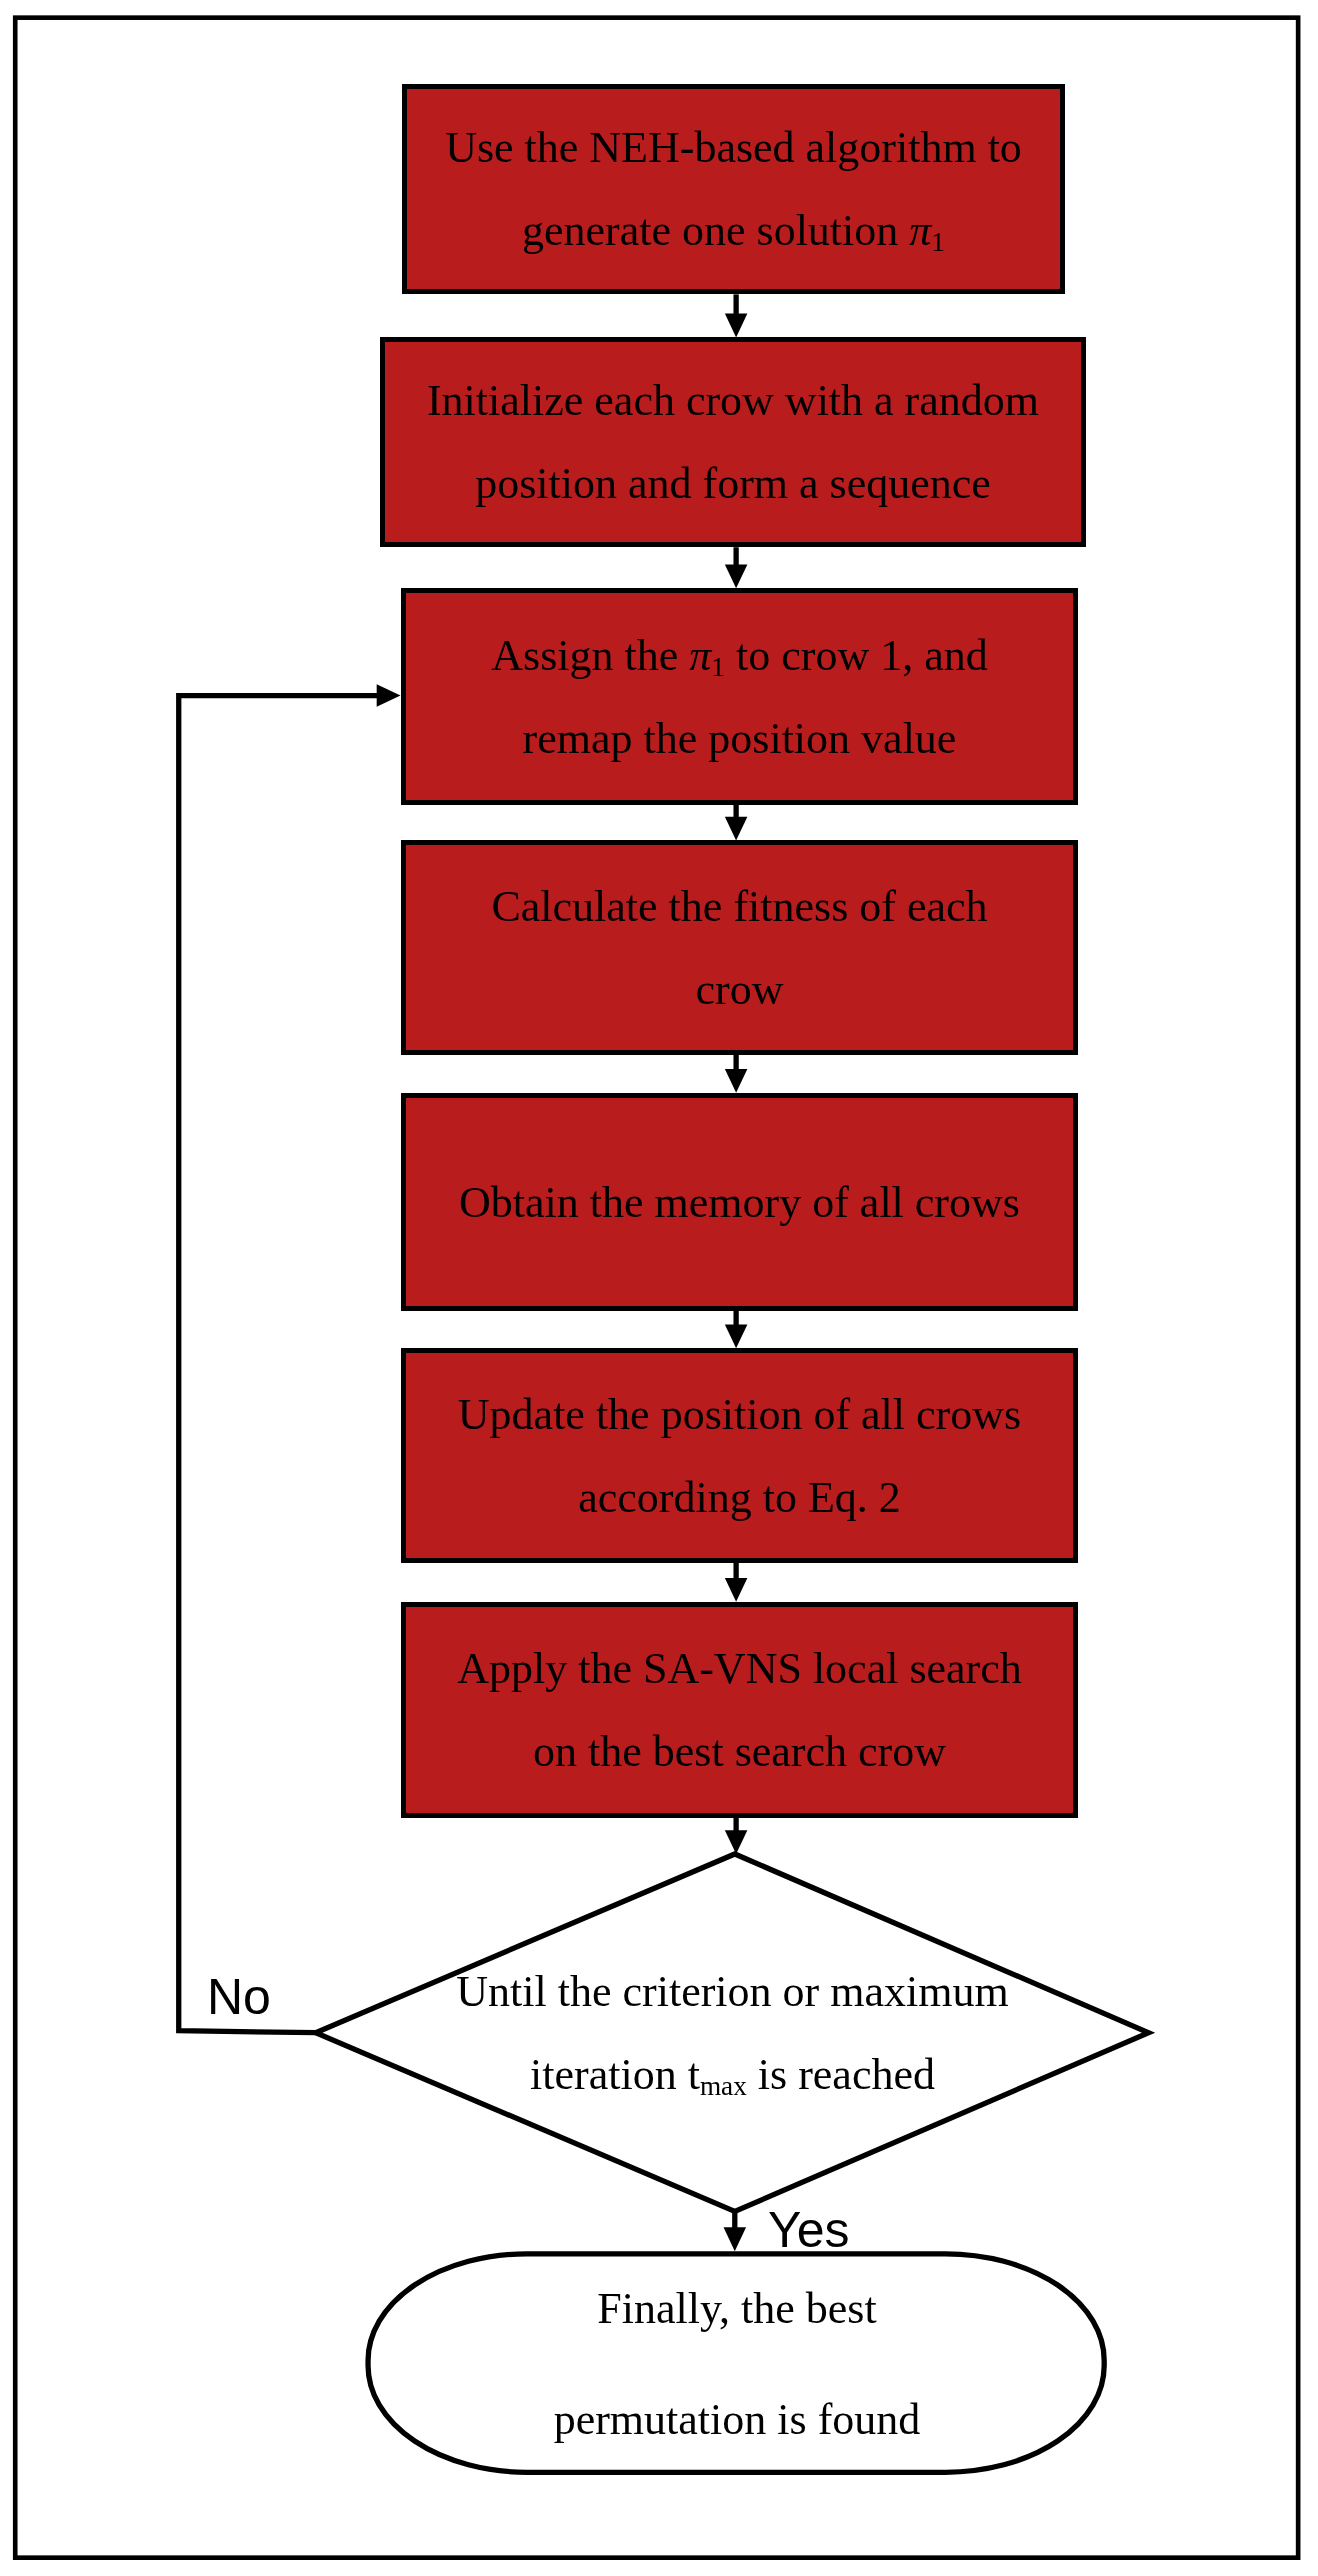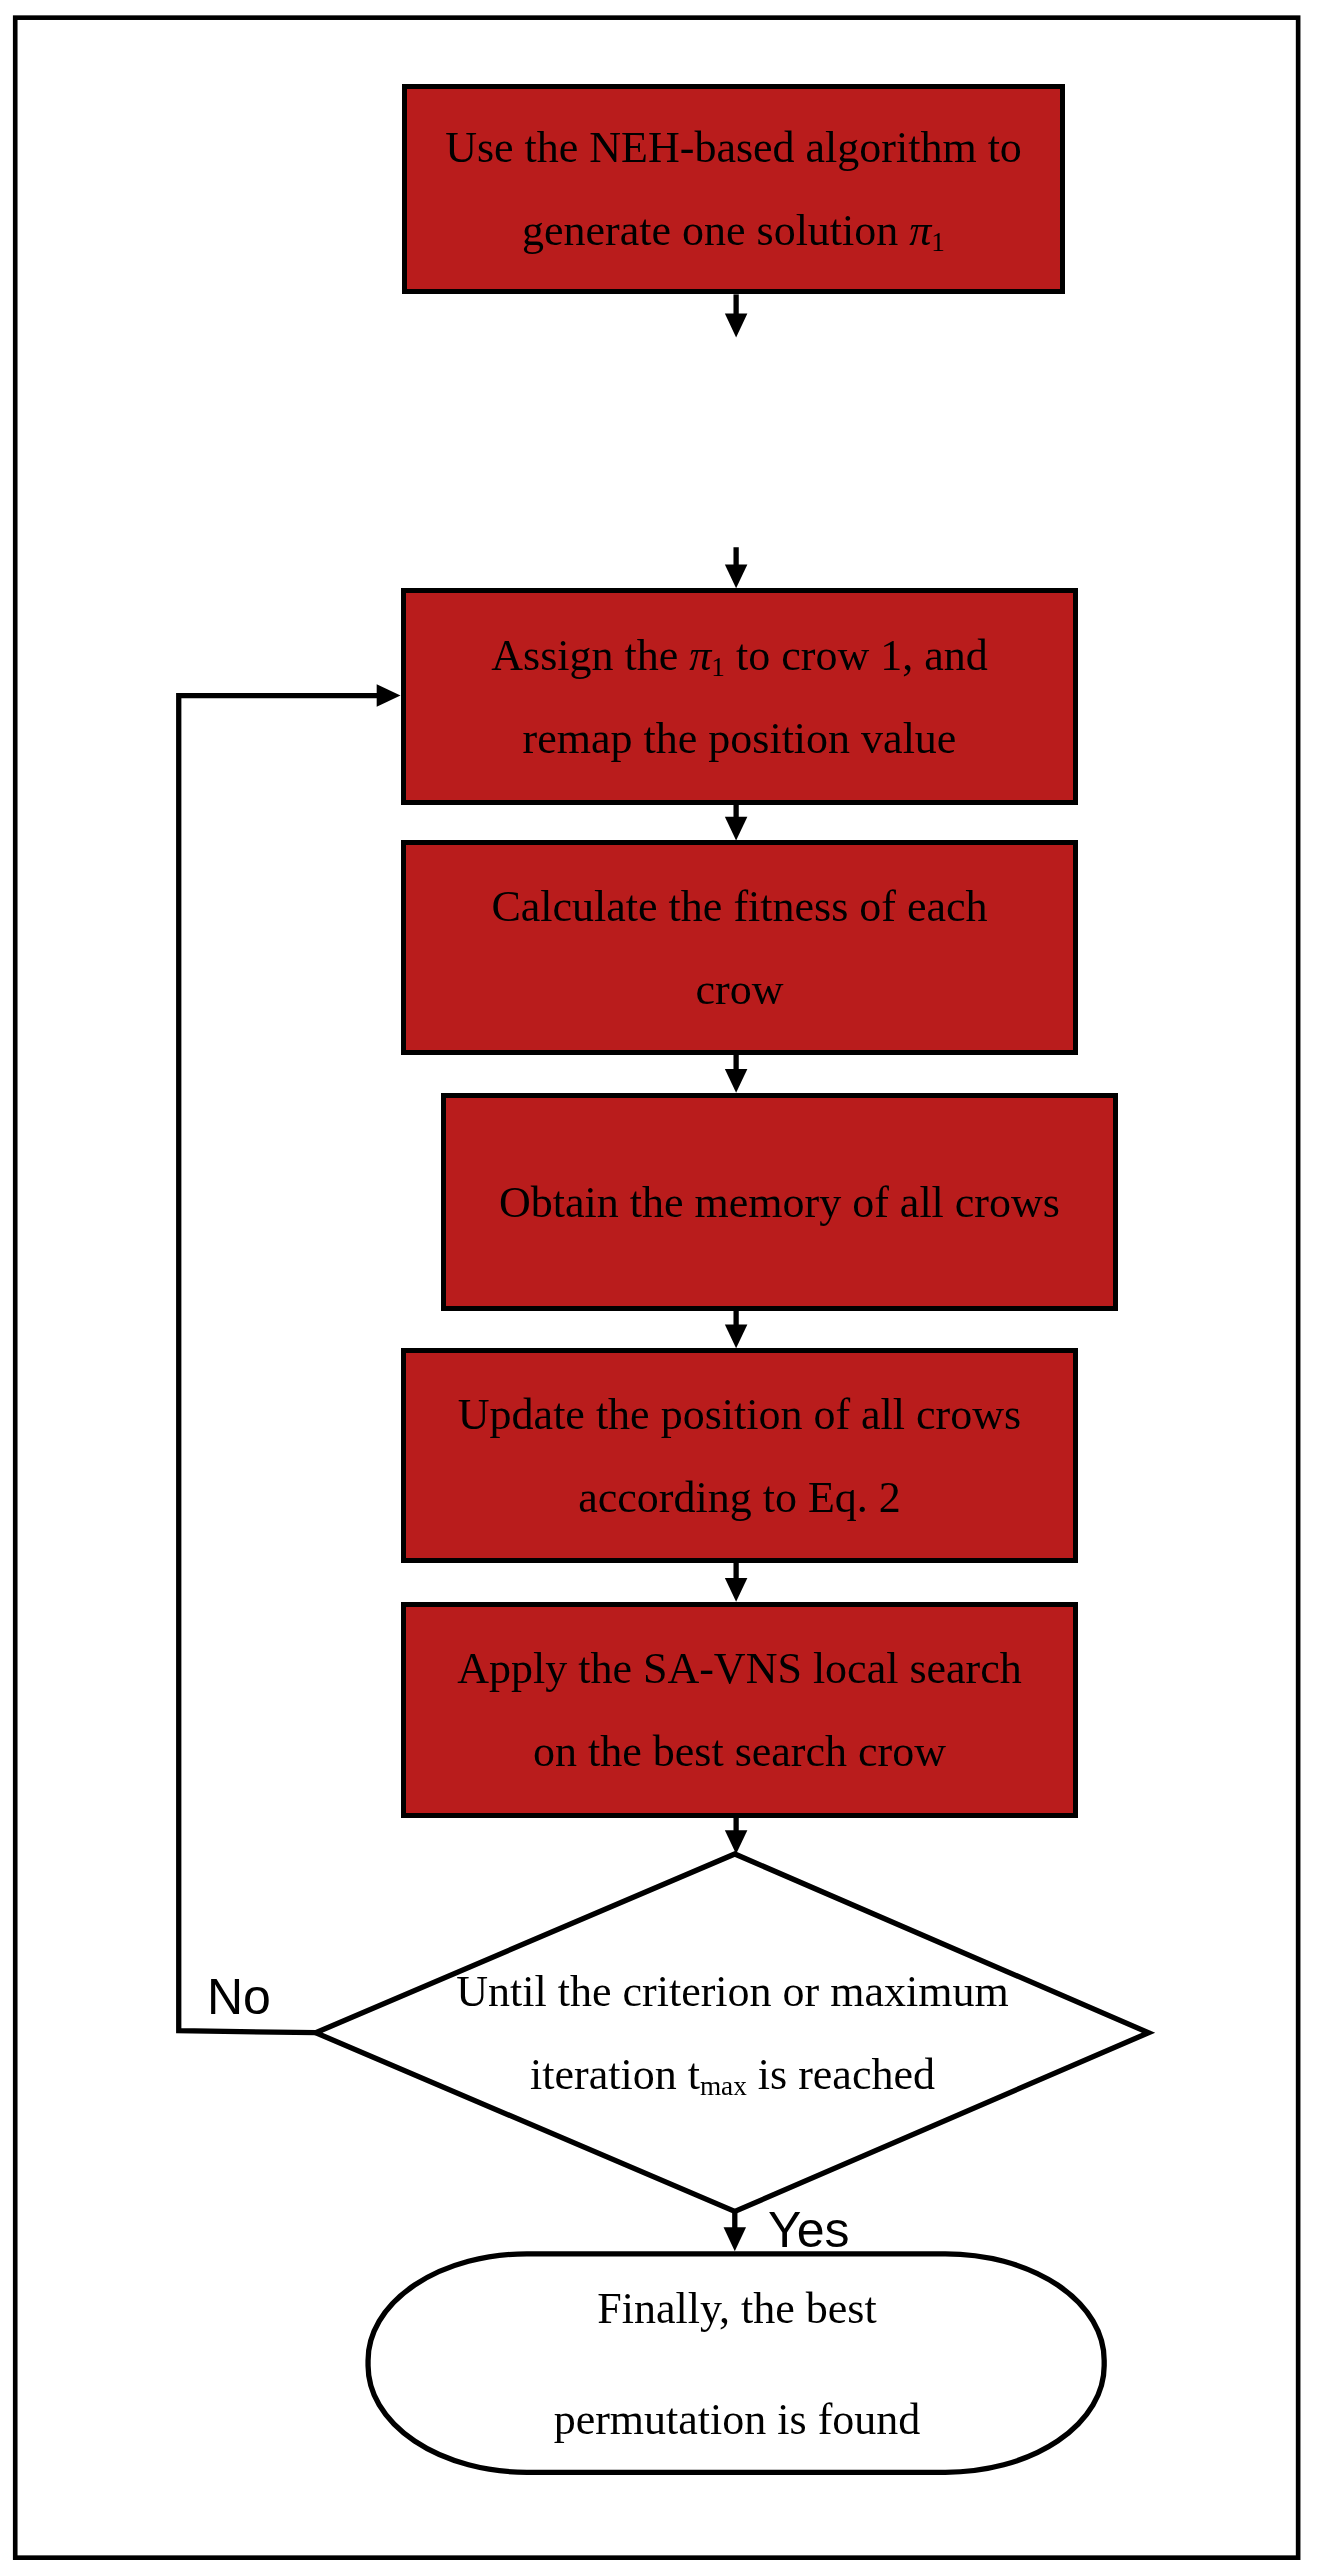--- a/index.html
+++ b/index.html
@@ -84,32 +84,36 @@
     <polygon points="477,3070 1110,2800 1735,3070 1110,3340" fill="#ffffff" stroke="#000000" stroke-width="8"></polygon>
 
     <rect x="556" y="3404" width="1112" height="330" rx="240" ry="161" fill="#ffffff" stroke="#000000" stroke-width="8"></rect>
   </svg>
 
   <div class="node" style="left:402px; top:84px; width:663px; height:210px;">
     <div class="line">Use the NEH-based algorithm to</div>
     <div class="line"><span>generate one solution </span><i>π</i><sub>1</sub></div>
   </div>
 
+  <div class="node" style="left:380px; top:337px; width:706px; height:210px;">
+    <div class="line">Initialize each crow with a random</div>
+    <div class="line">position and form a sequence</div>
+  </div>
 
   <div class="node" style="left:401px; top:588px; width:677px; height:217px;">
     <div class="line"><span>Assign the </span><i>π</i><sub>1</sub><span> to crow 1, and</span></div>
     <div class="line">remap the position value</div>
   </div>
 
   <div class="node" style="left:401px; top:840px; width:677px; height:215px;">
     <div class="line">Calculate the fitness of each</div>
     <div class="line">crow</div>
   </div>
 
-  <div class="node" style="left:401px; top:1093px; width:677px; height:218px;margin-left:40px;">
+  <div class="node" style="left:401px; top:1093px; width:677px; height:218px;">
     <div class="line">Obtain the memory of all crows</div>
   </div>
 
   <div class="node" style="left:401px; top:1348px; width:677px; height:215px;text-align:center;">
     <div class="line">Update the position of all crows</div>
     <div class="line">according to Eq. 2</div>
   </div>
 
   <div class="node" style="left:401px; top:1602px; width:677px; height:216px;">
     <div class="line">Apply the SA-VNS local search</div>

